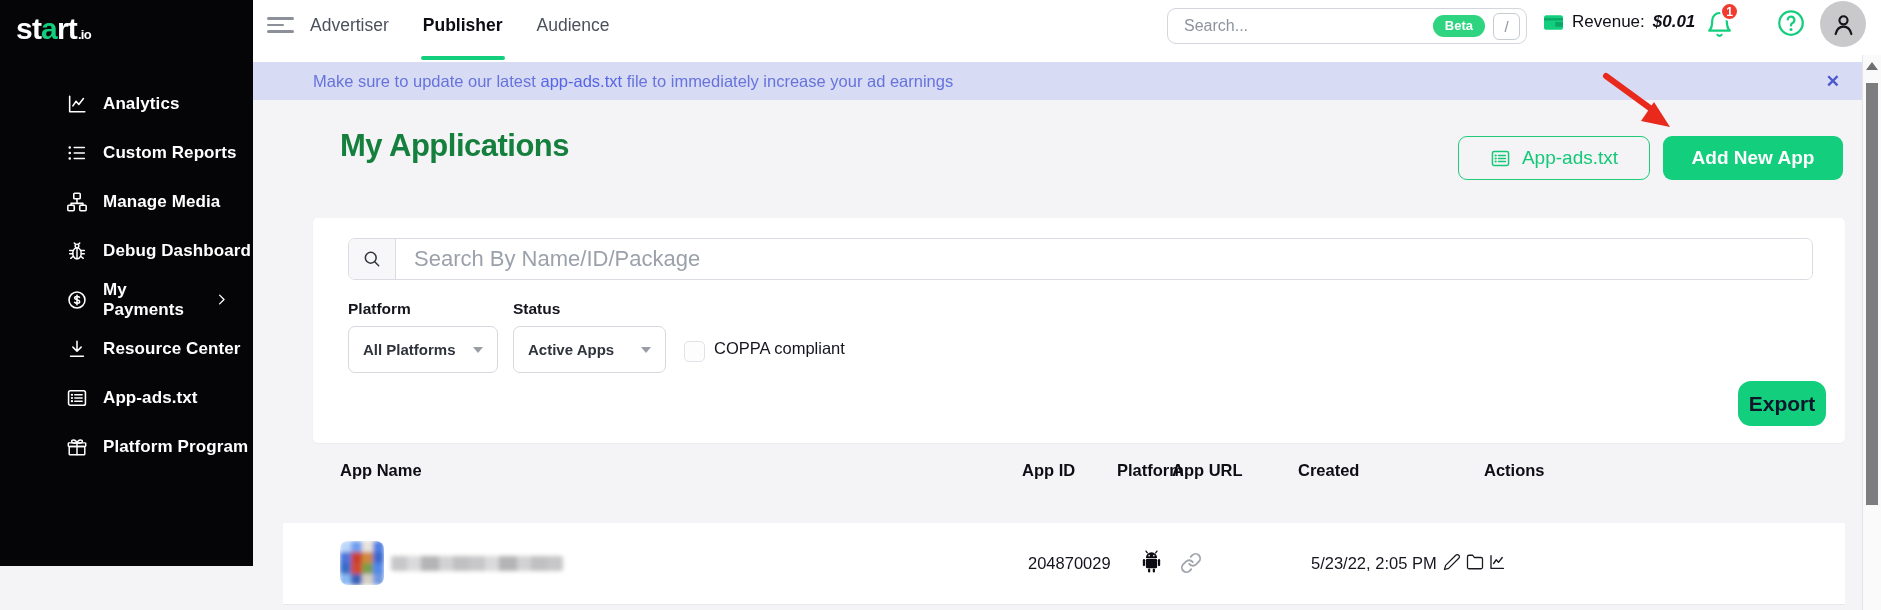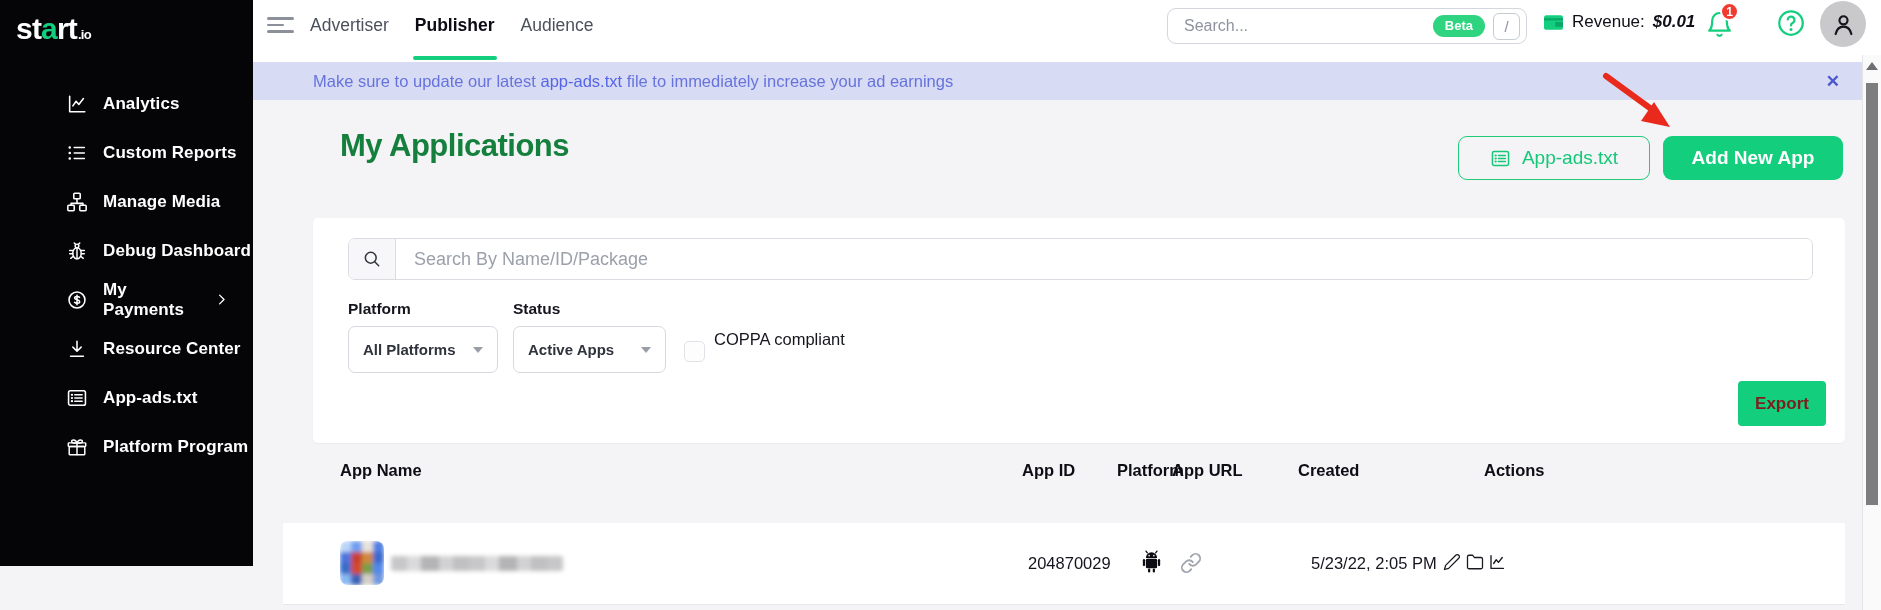--- a/index.html
+++ b/index.html
@@ -21,21 +21,21 @@
   .side-item .lbl { font-size:17px; font-weight:700; letter-spacing:0.1px; }
   .side-item.active { color:#2bd57f; }
   .side-item svg { stroke:currentColor; }
   .side-chevron { margin-left:auto; margin-right:24px; }
 
   
   .topbar { position:absolute; left:253px; top:0; width:1628px; height:62px; background:#fff; }
   .hamburger { position:absolute; left:14px; top:17px; width:27px; height:16px; cursor:pointer; }
   .hamburger i { display:block; height:2.6px; background:#8b9099; border-radius:2px; margin-bottom:4px; }
   .hamburger i:nth-child(1){ width:27px; } .hamburger i:nth-child(2){ width:17px; } .hamburger i:nth-child(3){ width:27px; }
-  .tabs { position:absolute; left:57px; top:15px; display:flex; gap:26px; }
+  .tabs { position:absolute; left:57px; top:15px; display:flex; gap:34px; }
   .tab { font-size:17.5px; color:#4b515c; cursor:pointer; position:relative; }
   .tab.active { color:#0c0c15; font-weight:700; }
   .tab.active::after { content:""; position:absolute; left:-2px; right:-2px; top:41px; height:4px; background:#12ce7d; border-radius:2px; }
   .topsearch { position:absolute; left:914px; top:8px; width:360px; height:36px; border:1.5px solid #d3d6dc; border-radius:9px; display:flex; align-items:center; padding:0 6px 0 16px; background:#fff; }
   .topsearch input { flex:1; border:none; outline:none; font-size:16px; color:#3a3f48; background:transparent; font-family:inherit; min-width:0; }
   .topsearch input::placeholder { color:#8d939e; }
   .beta-pill { background:#2ed47f; color:#fff; font-size:13px; font-weight:700; border-radius:12px; padding:3px 12px 4px; margin-right:8px; }
   .slash-key { width:27px; height:27px; border:1.5px solid #c7ccd3; border-radius:6px; color:#8d939e; font-size:15px; display:flex; align-items:center; justify-content:center; }
   .revenue { position:absolute; left:1290px; top:12px; display:flex; align-items:center; gap:8px; font-size:17px; color:#101018; }
   .revenue b { font-weight:800;font-style:italic; }
@@ -52,28 +52,28 @@
   
   .page-title { position:absolute; left:340px; top:128px; font-size:31px; font-weight:800; color:#15803d; letter-spacing:-0.5px; }
   .btn-appads { position:absolute; left:1458px; top:136px; width:192px; height:44px; border:1.5px solid #1fcb79; border-radius:9px; background:transparent; color:#14c877; font-size:19px; display:flex; align-items:center; justify-content:center; gap:11px; cursor:pointer; font-family:inherit; }
   .btn-addnew { position:absolute; left:1663px; top:136px; width:180px; height:44px; background:#12ce7d; border:none; border-radius:9px; color:#fff; font-size:19px; font-weight:700; display:flex; align-items:center; justify-content:center; cursor:pointer; font-family:inherit; }
   .red-arrow { position:absolute; left:1598px; top:71px; }
 
   
   .card { position:absolute; left:313px; top:218px; width:1532px; height:225px; background:#fff; border-radius:5px; box-shadow:0 1px 2px rgba(20,20,30,0.04); }
   .filter-search { position:absolute; left:348px; top:238px; width:1465px; height:42px; border:1px solid #dadce1; border-radius:7px; display:flex; background:#fff; overflow:hidden; }
   .filter-search .iconseg { width:47px; background:#f7f7f9; border-right:1px solid #dadce1; display:flex; align-items:center; justify-content:center; }
-  .filter-search input { flex:1; border:none; outline:none; padding:0 18px; font-size:18px; color:#3a3f48; font-family:inherit; }
+  .filter-search input { flex:1; border:none; outline:none; padding:0 18px; font-size:22px; color:#3a3f48; font-family:inherit; }
   .filter-search input::placeholder { color:#9ba1ab; }
   .flabel { position:absolute; font-size:15.5px; font-weight:700; color:#15151e; }
   .dropdown { position:absolute; top:326px; height:47px; border:1px solid #d6d8de; border-radius:7px; background:#fff; display:flex; align-items:center; justify-content:space-between; padding:0 14px; font-size:15px; font-weight:600; color:#2f333c; cursor:pointer; }
   .caret { width:0; height:0; border-left:5.5px solid transparent; border-right:5.5px solid transparent; border-top:6.5px solid #989da6; }
   .checkbox { position:absolute; left:684px; top:341px; width:21px; height:21px; border:1px solid #e0e2e7; border-radius:5px; background:#fdfdfe; cursor:pointer; }
-  .coppa-lbl { position:absolute; left:714px; top:330px; font-size:16.5px; color:#15151e; }
-  .btn-export { position:absolute; left:1738px; top:381px; width:88px; height:45px; background:#12ce7d; border:none; border-radius:4px; color:#7f1d1d; font-size:17px; font-weight:700; cursor:pointer; font-family:inherit; }
+  .coppa-lbl { position:absolute; left:714px; top:339px; font-size:16.5px; color:#15151e; }
+  .btn-export { position:absolute; left:1738px; top:381px; width:88px; height:45px; background:#12ce7d; border:none; border-radius:13px; color:#0f172a; font-size:21px; font-weight:700; cursor:pointer; font-family:inherit; }
 
   
   .thead-lbl { position:absolute; top:461px; font-size:16.5px; font-weight:700; color:#0d0d15; }
   .trow { position:absolute; left:283px; top:523px; width:1562px; height:82px; background:#fff; border-bottom:1px solid #e9e9ed; cursor:pointer; }
   .app-icon-blur { position:absolute; left:340px; top:541px; }
   .app-name-blur { position:absolute; left:391px; top:556px; width:172px; height:15px; border-radius:2px;
     background:repeating-linear-gradient(90deg,#c7c7c9 0 16px,#dadadc 16px 30px,#b4b4b6 30px 48px,#d2d2d4 48px 62px,#c0c0c2 62px 78px);
     filter:blur(2px); }
   .cell-text { position:absolute; top:554px; font-size:16.5px; color:#15151e; }
   .action-ic { position:absolute; top:553px; cursor:pointer; }

